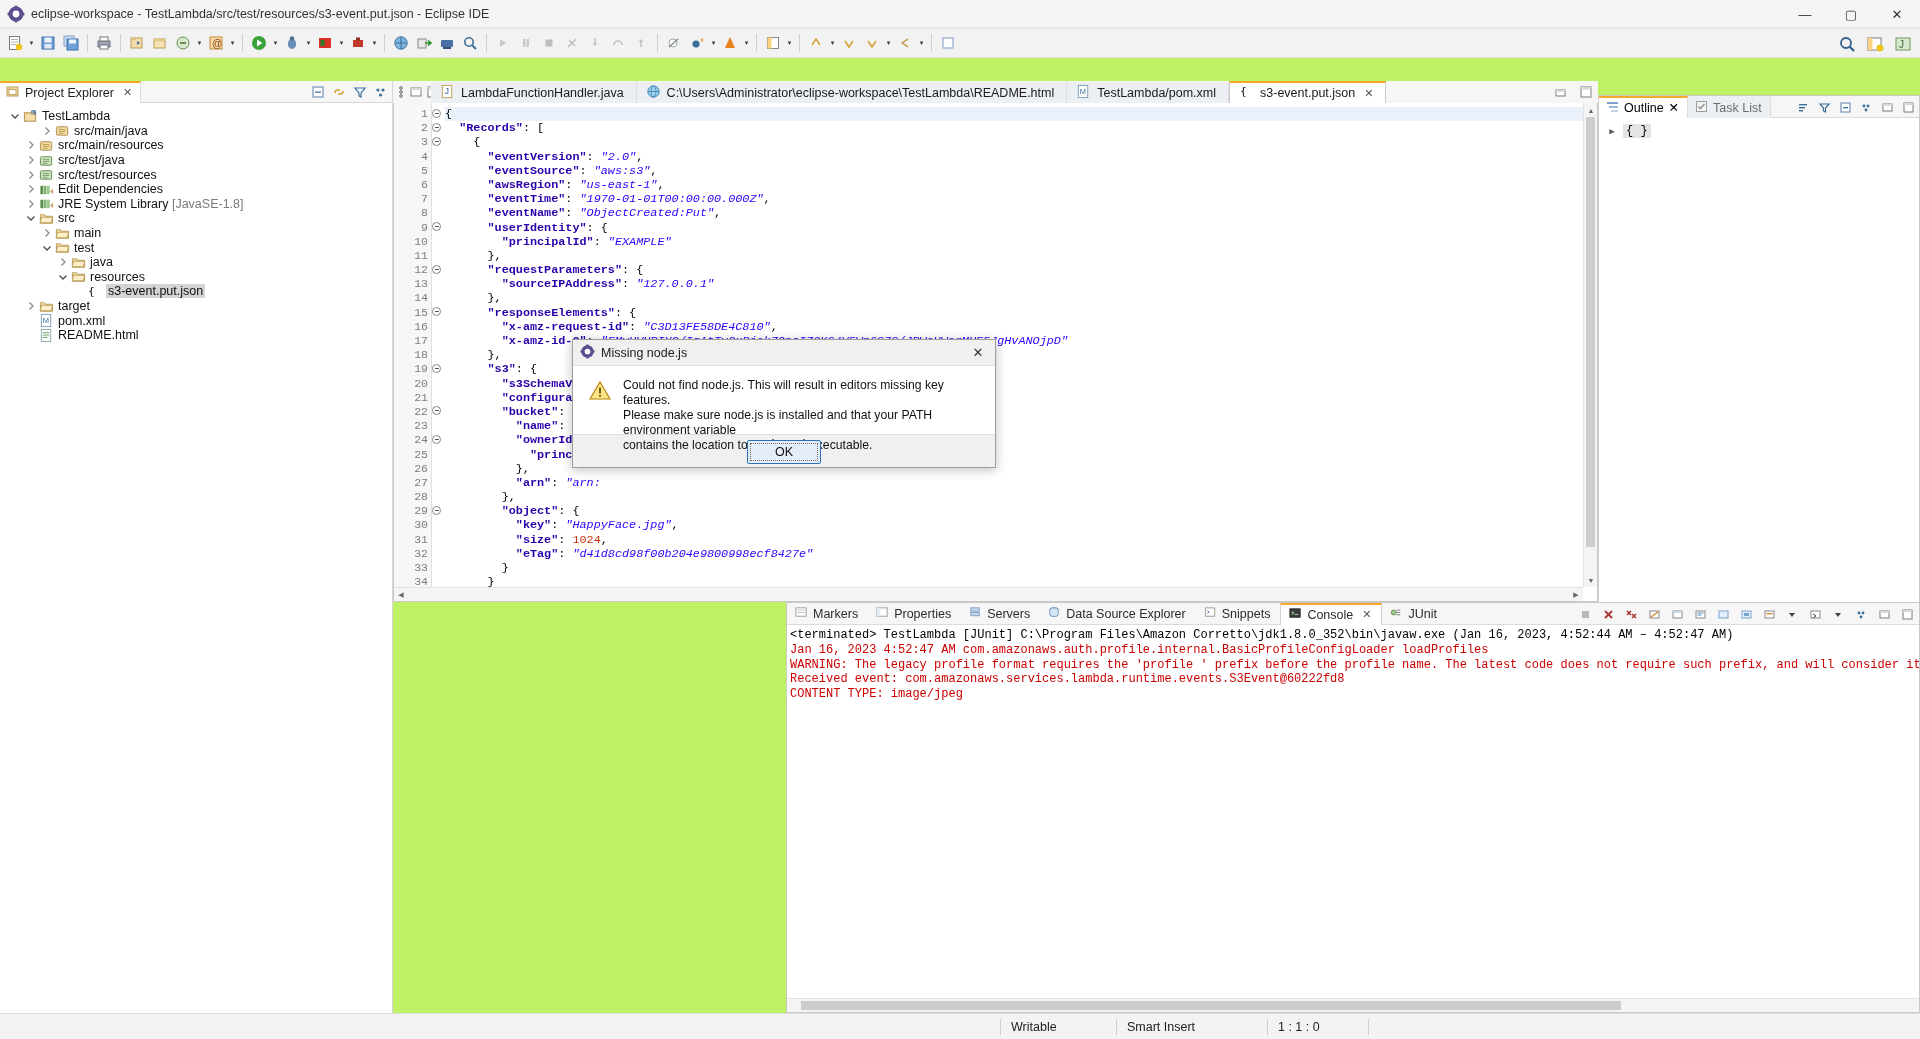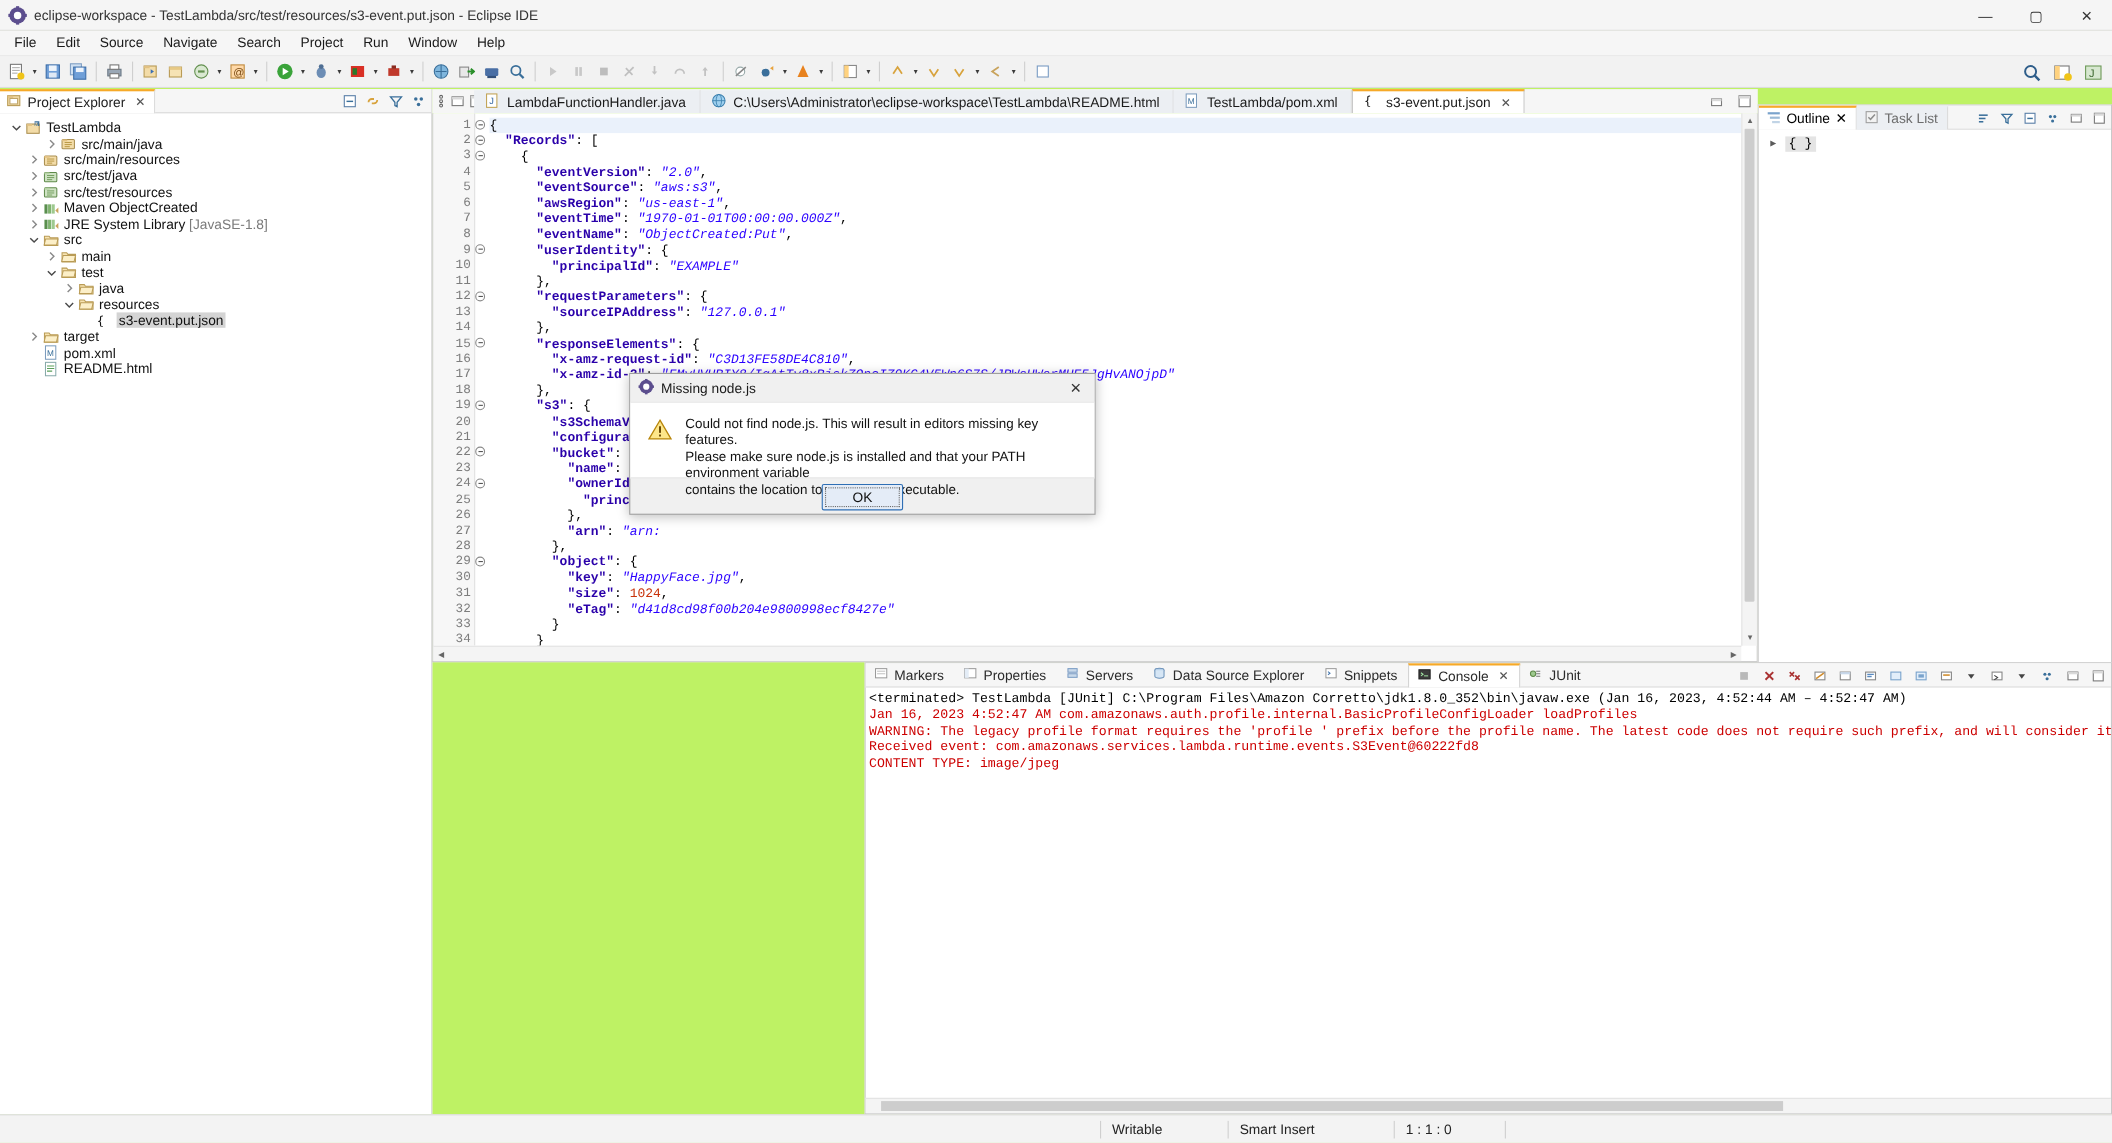--- a/index.html
+++ b/index.html
@@ -169,31 +169,20 @@
         </svg>
     </span>
     <span class="tb-title">eclipse-workspace - TestLambda/src/test/resources/s3-event.put.json - Eclipse IDE</span>
     <div class="winbtns">
       <div class="winbtn">—</div>
       <div class="winbtn">▢</div>
       <div class="winbtn close">✕</div>
     </div>
   </div>
 
-  <div class="menubar">
-    <div class="mi">File</div>
-    <div class="mi">Edit</div>
-    <div class="mi">Source</div>
-    <div class="mi">Navigate</div>
-    <div class="mi">Search</div>
-    <div class="mi">Project</div>
-    <div class="mi">Run</div>
-    <div class="mi">Window</div>
-    <div class="mi">Help</div>
-  </div>
 
   <div class="toolbar">
     <div class="tb">
         <svg width="16" height="16">
           <rect x="2.5" y="1.5" width="10" height="13" fill="#fff" stroke="#7a7a7a"></rect>
           <rect x="4" y="4" width="7" height="1" fill="#b0b0b0"></rect>
           <rect x="4" y="6.5" width="7" height="1" fill="#b0b0b0"></rect>
           <rect x="4" y="9" width="5" height="1" fill="#b0b0b0"></rect>
           <circle cx="12" cy="12" r="3.2" fill="#f0c419"></circle>
         </svg>
@@ -549,21 +538,21 @@
               </svg>
             </span>
             <span class="ticon">
               <svg width="15" height="15" viewBox="0 0 16 16">
                 <rect x="1.5" y="4" width="3" height="9" fill="#5a8f4e"></rect>
                 <rect x="5" y="4" width="3" height="9" fill="#7fb36f"></rect>
                 <rect x="8.5" y="4" width="3" height="9" fill="#9ec98f"></rect>
                 <path d="M12 10 l3 -3 0 6z" fill="#c9a45e"></path>
               </svg>
             </span>
-            <span class="tlabel">Maven ObjectCreated</span>
+            <span class="tlabel">Edit Dependencies</span>
           </div>
           <div class="trow" style="padding-left: 24px;">
             <span class="twist">
               <svg width="10" height="10" viewBox="0 0 10 10">
                 <path d="M3.5 1.5 L7 5 L3.5 8.5" stroke="#8a8a8a" fill="none" stroke-width="1.3"></path>
               </svg>
             </span>
             <span class="ticon">
               <svg width="15" height="15" viewBox="0 0 16 16">
                 <rect x="1.5" y="4" width="3" height="9" fill="#5a8f4e"></rect>

